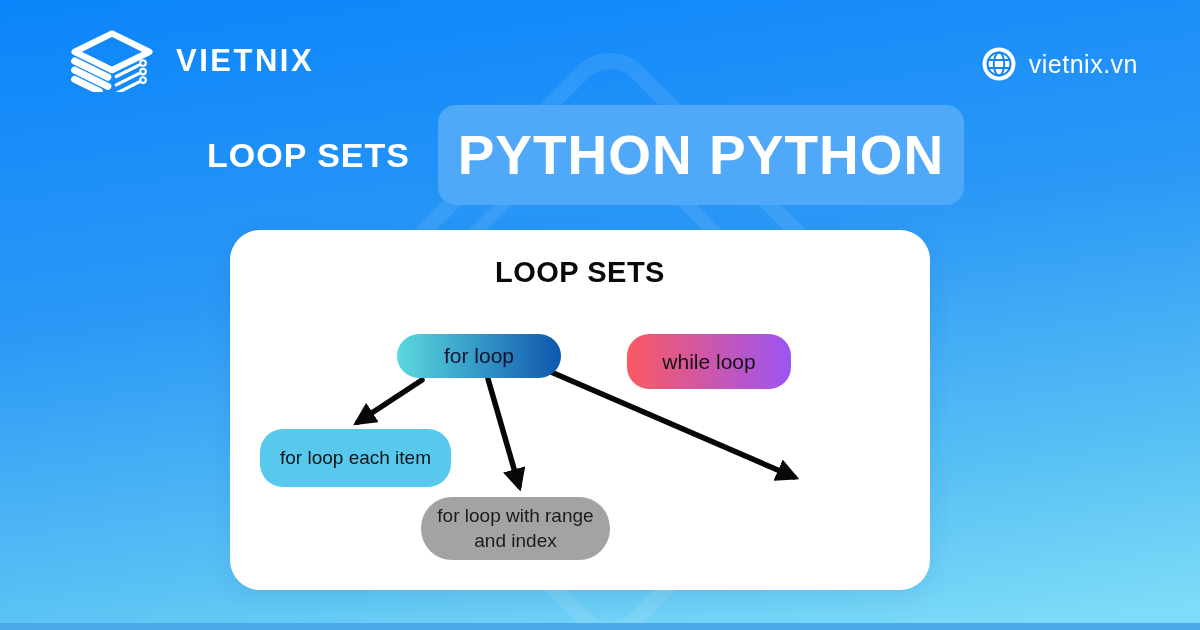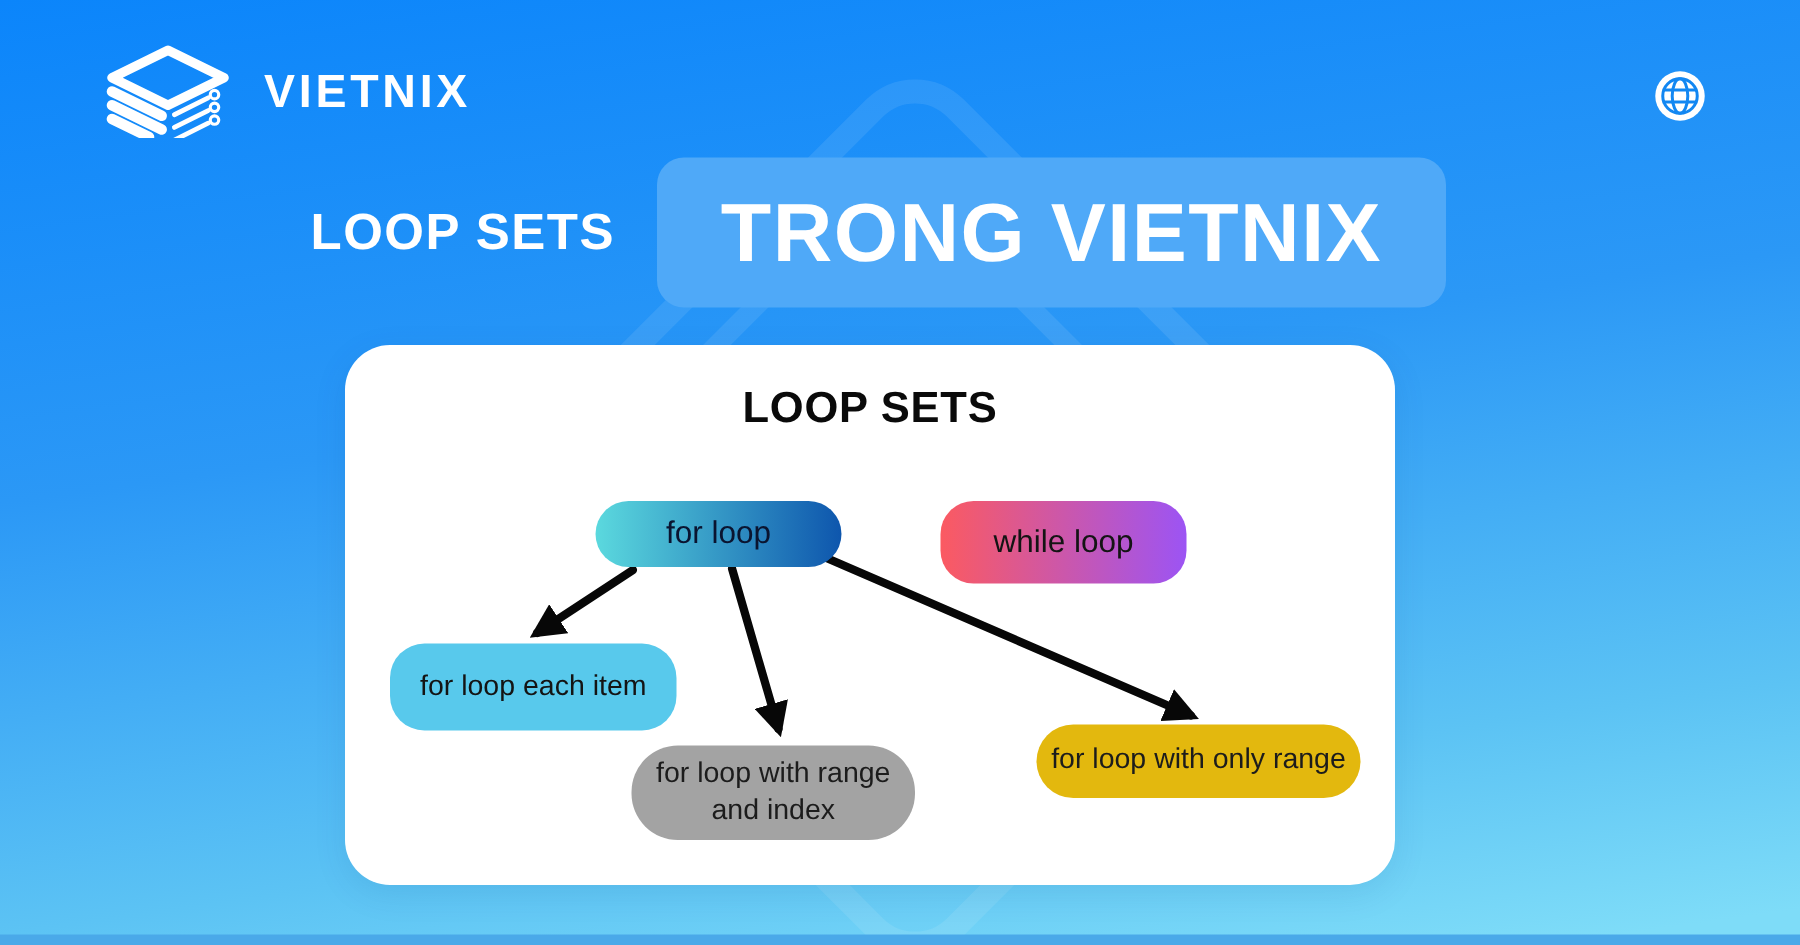--- a/index.html
+++ b/index.html
@@ -104,39 +104,39 @@
 <div class="header-right">
   <span style="display:inline-block; line-height:0;">
     <svg width="36" height="36" viewBox="0 0 36 36">
       <circle cx="18" cy="18" r="16.5" fill="#fff"></circle>
       <circle cx="18" cy="18" r="11.5" fill="none" stroke="#1287f2" stroke-width="2"></circle>
       <ellipse cx="18" cy="18" rx="5.2" ry="11.5" fill="none" stroke="#1287f2" stroke-width="2"></ellipse>
       <line x1="6.5" y1="14" x2="29.5" y2="14" stroke="#1287f2" stroke-width="2"></line>
       <line x1="6.5" y1="22" x2="29.5" y2="22" stroke="#1287f2" stroke-width="2"></line>
     </svg>
   </span>
+  <span class="website-text">vietnix.vn</span>
 </div>
 
 <div class="title-row">
   <span class="title-prefix">LOOP SETS</span>
-  <span class="title-highlight">TRONG VIETNIX</span>
+  <span class="title-highlight">PYTHON PYTHON</span>
 </div>
 
 <div class="card">
   <div class="card-heading">LOOP SETS</div>
 
   <svg class="edges-svg">
     <defs>
       <marker id="arrowhead" viewBox="0 0 10 10" refX="7.5" refY="5" markerWidth="4.2" markerHeight="4.2" orient="auto-start-reverse">
         <path d="M0,0 L10,5 L0,10 z" class="edge-head" fill="#070707"></path>
       </marker>
     </defs>
     <line class="edge-line" x1="192" y1="150" x2="128" y2="192" stroke-width="5.5" stroke-linecap="round" marker-end="url(#arrowhead)" stroke="#070707"></line>
     <line class="edge-line" x1="258" y1="149" x2="289" y2="256" stroke-width="5.5" stroke-linecap="round" marker-end="url(#arrowhead)" stroke="#070707"></line>
     <line class="edge-line" x1="321" y1="142" x2="564" y2="247" stroke-width="5.5" stroke-linecap="round" marker-end="url(#arrowhead)" stroke="#070707"></line>
   </svg>
 
   <div class="node node-for-loop" style="background: linear-gradient(90deg, rgb(91, 217, 222), rgb(14, 86, 173)); color: rgb(10, 20, 48);">for loop</div>
   <div class="node node-while-loop" style="background: linear-gradient(90deg, rgb(251, 90, 97), rgb(156, 84, 244)); color: rgb(20, 20, 20);">while loop</div>
   <div class="node node-each-item" style="background: rgb(88, 201, 236); color: rgb(20, 20, 20);">for loop each item</div>
   <div class="node node-range-index" style="background: #a3a3a3; color: rgb(28, 28, 28);">for loop with range and index</div>
-  <div class="node node-only-range" style="background: rgb(227, 184, 14); color: rgb(28, 28, 28);">for loop with only range</div>
 </div>
 
 </body></html>

